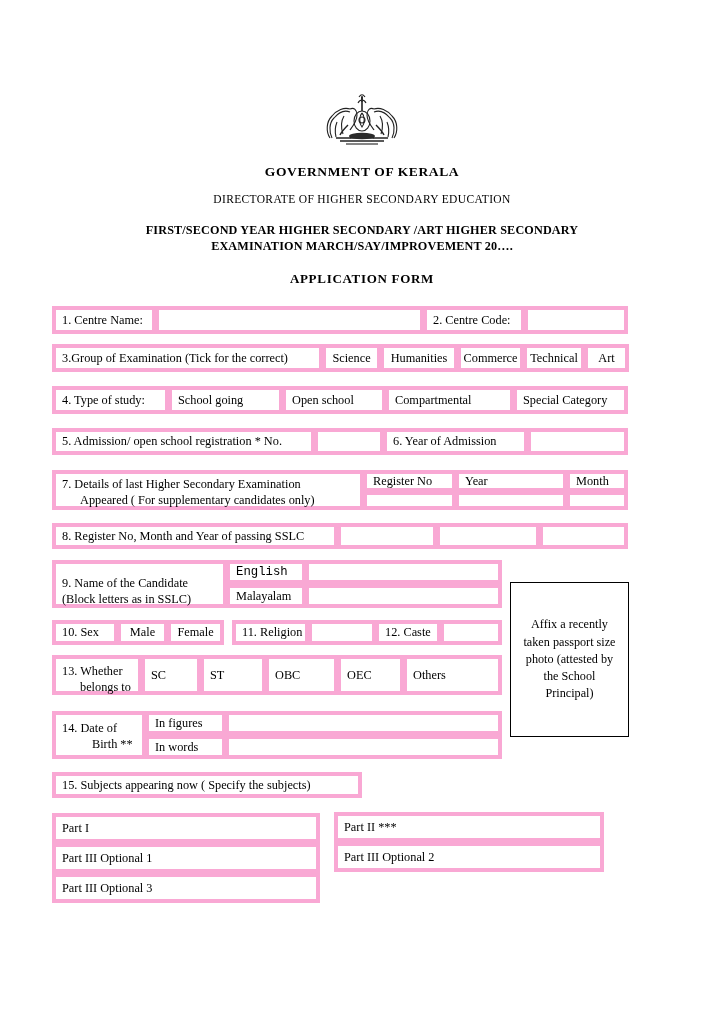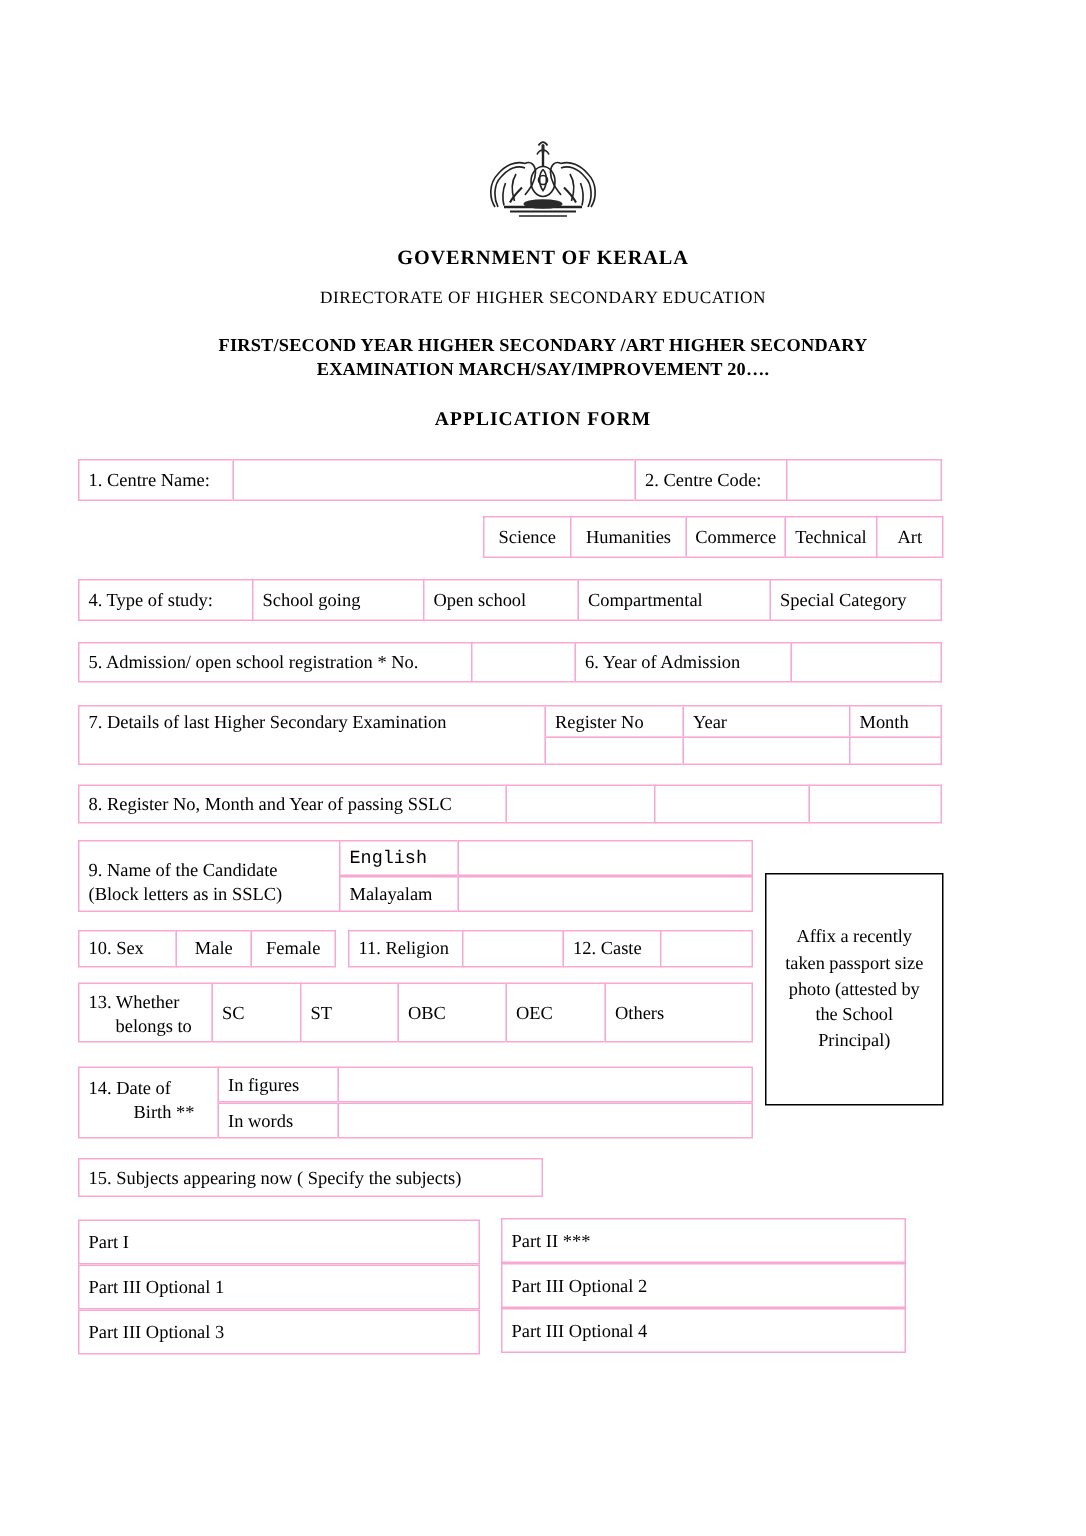--- a/index.html
+++ b/index.html
@@ -38,21 +38,21 @@
     text-align: center;
     line-height: 1.32;
   }
   .hdr-gov   { top: 163px; font-size: 13.5px; font-weight: bold; letter-spacing: 0.6px; }
   .hdr-dir   { top: 192px; font-size: 11.5px; letter-spacing: 0.35px; }
   .hdr-exam  { top: 222px; font-size: 12.2px; font-weight: bold; letter-spacing: 0.15px; }
   .hdr-app   { top: 270px; font-size: 13px; font-weight: bold; letter-spacing: 0.7px; }
   .cell {
     position: absolute;
     box-sizing: border-box;
-    border: 1px solid #f9a8d4;
+    border: 4px solid #f9a8d4;
     background: #fff;
     font-size: 12.3px;
     display: flex;
     align-items: center;
     padding: 0 6px;
     line-height: 1.2;
     white-space: nowrap;
   }
   .cell.c   { justify-content: center; padding: 0 4px; }
   .cell.two-line {
@@ -133,39 +133,41 @@
     <span>FIRST/SECOND YEAR HIGHER SECONDARY /ART HIGHER SECONDARY</span><br>
     <span>EXAMINATION MARCH/SAY/IMPROVEMENT  20….</span>
   </div>
   <div class="hdr hdr-app">APPLICATION FORM</div>
 
   <div class="cell" style="left:52px;  top:306px; width:104px; height:28px;">1. Centre Name:</div>
   <div class="cell" style="left:155px; top:306px; width:269px; height:28px;"></div>
   <div class="cell" style="left:423px; top:306px; width:102px; height:28px;">2. Centre Code:</div>
   <div class="cell" style="left:524px; top:306px; width:104px; height:28px;"></div>
 
+  <div class="cell" style="left:52px;  top:344px; width:271px; height:28px;">3.Group of Examination (Tick for the correct)</div>
   <div class="cell c" style="left:322px; top:344px; width:59px;  height:28px;">Science</div>
   <div class="cell c" style="left:380px; top:344px; width:78px;  height:28px;">Humanities</div>
   <div class="cell c" style="left:457px; top:344px; width:67px;  height:28px;">Commerce</div>
   <div class="cell c" style="left:523px; top:344px; width:62px;  height:28px;">Technical</div>
   <div class="cell c" style="left:584px; top:344px; width:45px;  height:28px;">Art</div>
 
   <div class="cell" style="left:52px;  top:386px; width:117px; height:28px;">4.  Type of study:</div>
   <div class="cell" style="left:168px; top:386px; width:115px; height:28px;">School going</div>
   <div class="cell" style="left:282px; top:386px; width:104px; height:28px;">Open school</div>
   <div class="cell" style="left:513px; top:386px; width:115px; height:28px;">Special Category</div>
   <div class="cell" style="left:385px; top:386px; width:129px; height:28px;">Compartmental</div>
 
   <div class="cell" style="left:52px;  top:428px; width:263px; height:27px;">5.  Admission/ open school registration * No.</div>
   <div class="cell" style="left:314px; top:428px; width:70px;  height:27px;"></div>
   <div class="cell" style="left:383px; top:428px; width:145px; height:27px;">6.  Year of Admission</div>
   <div class="cell" style="left:527px; top:428px; width:101px; height:27px;"></div>
 
   <div class="cell two-line" style="left:52px; top:470px; width:312px; height:40px;">
     <span class="ln">7. Details of last Higher Secondary Examination</span>
+    <span class="ln ind">Appeared ( For supplementary candidates only)</span>
   </div>
   <div class="cell" style="left:363px; top:470px; width:93px;  height:22px;">Register No</div>
   <div class="cell" style="left:455px; top:470px; width:112px; height:22px;">Year</div>
   <div class="cell" style="left:566px; top:470px; width:62px;  height:22px;">Month</div>
   <div class="cell" style="left:363px; top:491px; width:93px;  height:19px;"></div>
   <div class="cell" style="left:455px; top:491px; width:112px; height:19px;"></div>
   <div class="cell" style="left:566px; top:491px; width:62px;  height:19px;"></div>
 
   <div class="cell" style="left:52px;  top:523px; width:286px; height:26px;">8.  Register No, Month and Year of passing SSLC</div>
   <div class="cell" style="left:337px; top:523px; width:100px; height:26px;"></div>
@@ -212,15 +214,14 @@
   <div class="photo-box" style="left:510px; top:582px; width:119px; height:155px;">Affix a recently taken passport size photo (attested by the School Principal)</div>
 
   <div class="cell" style="left:52px; top:772px; width:310px; height:26px;">15.  Subjects appearing now ( Specify the subjects)</div>
 
   <div class="cell" style="left:52px; top:813px; width:268px; height:30px;">Part I</div>
   <div class="cell" style="left:52px; top:843px; width:268px; height:30px;">Part III Optional 1</div>
   <div class="cell" style="left:52px; top:873px; width:268px; height:30px;">Part III Optional 3</div>
 
   <div class="cell" style="left:334px; top:812px; width:270px; height:30px;">Part II ***</div>
   <div class="cell" style="left:334px; top:842px; width:270px; height:30px;">Part III Optional 2</div>
-  <div class="cell" style="left:334px; top:872px; width:270px; height:30px;">Part III Optional 4</div>
 
 </div>
 
 </body></html>

